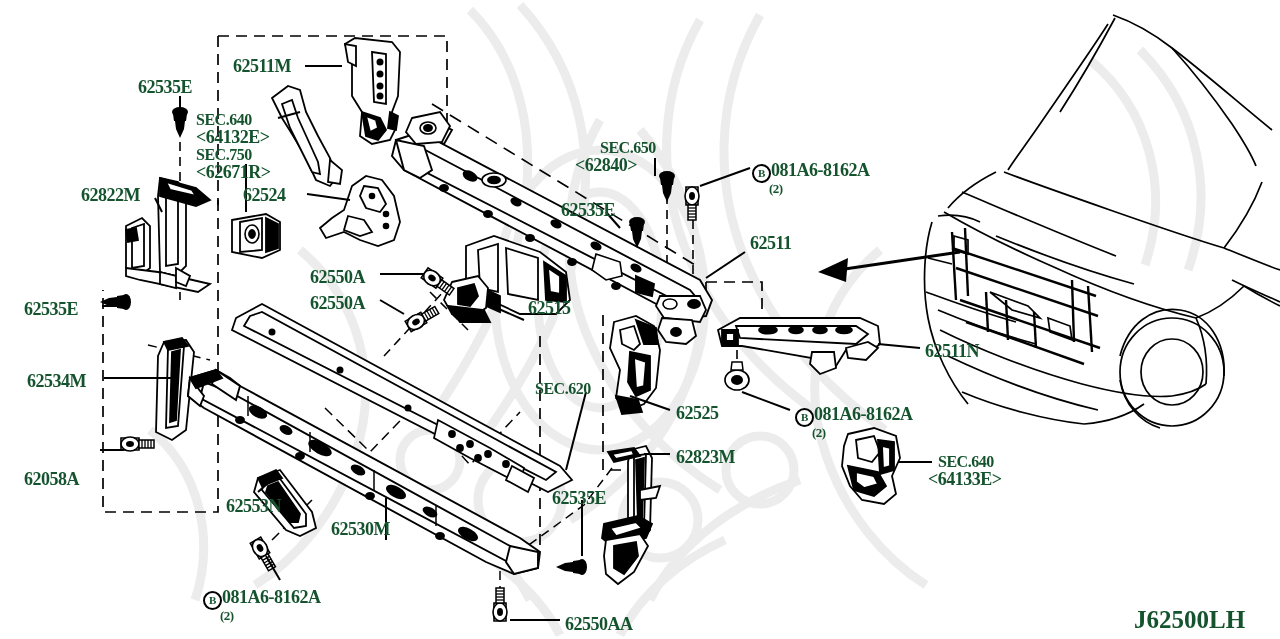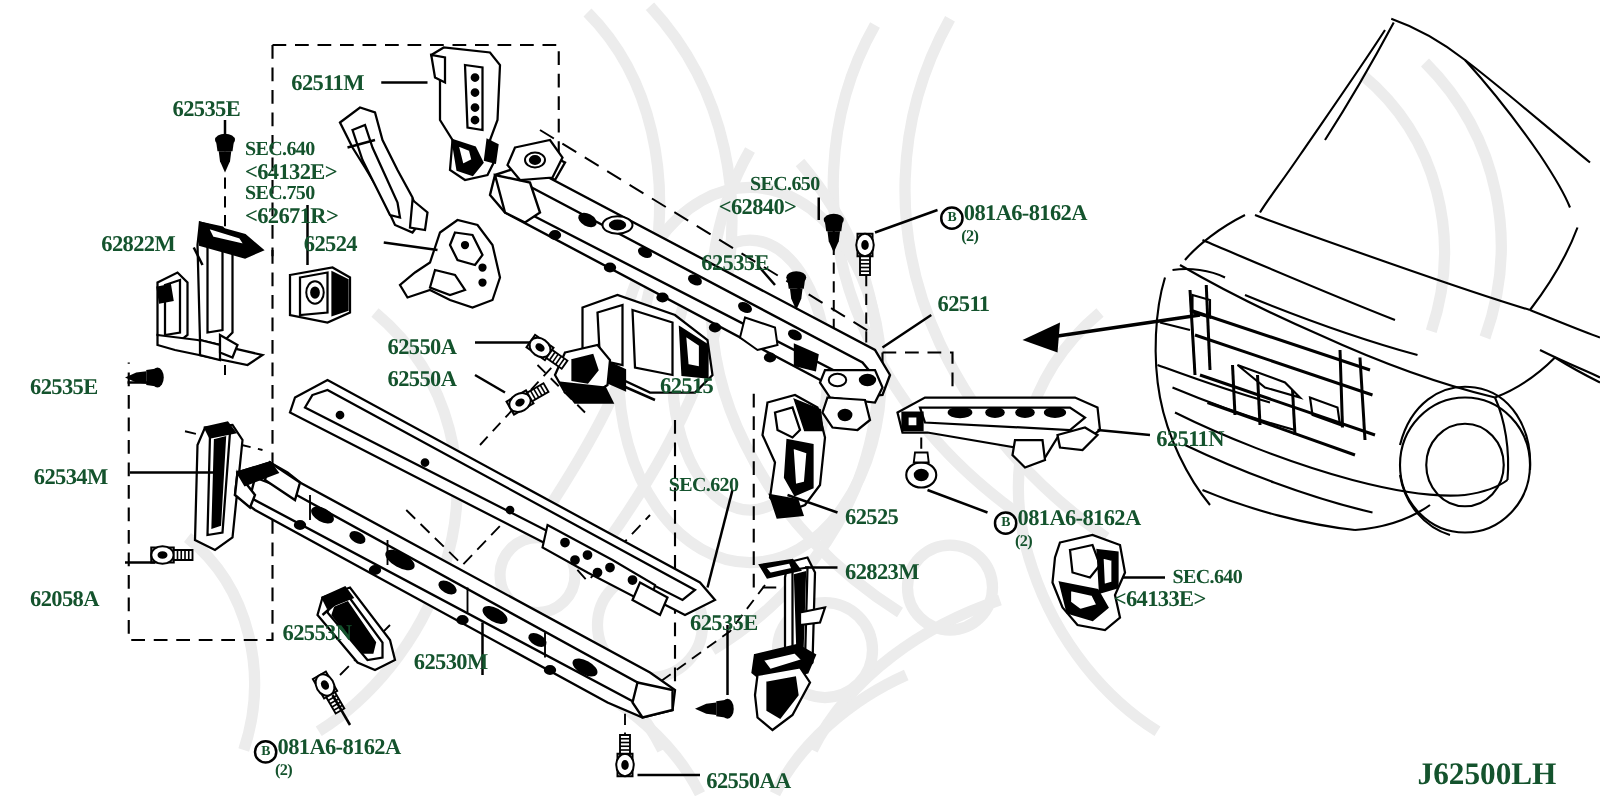--- a/index.html
+++ b/index.html
@@ -484,21 +484,21 @@
 
 <div class="lbl" style="left:795px;top:405px;white-space:nowrap;">
   <span class="bcirc">B</span><span>081A6-8162A</span>
 </div>
 <div class="lbl qty" style="left:812px;top:423px;">(2)</div>
 
 <div class="lbl" style="left:24px;top:443px;margin-top:27px;">62058A</div>
 <div class="lbl" style="left:676px;top:448px;">62823M</div>
 
 <div class="lbl sec" style="left:938px;top:452px;">SEC.640</div>
-<div class="lbl sub" style="left:891px;top:470px;text-align:center;">&lt;64133E&gt;</div>
+<div class="lbl sub" style="left:928px;top:470px;text-align:center;">&lt;64133E&gt;</div>
 
 <div class="lbl" style="left:186px;top:497px;margin-left:40px;">62553N</div>
 <div class="lbl" style="left:552px;top:489px;">62535E</div>
 <div class="lbl" style="left:331px;top:520px;">62530M</div>
 
 <div class="lbl" style="left:203px;top:588px;white-space:nowrap;">
   <span class="bcirc">B</span><span>081A6-8162A</span>
 </div>
 <div class="lbl qty" style="left:220px;top:606px;">(2)</div>
 

